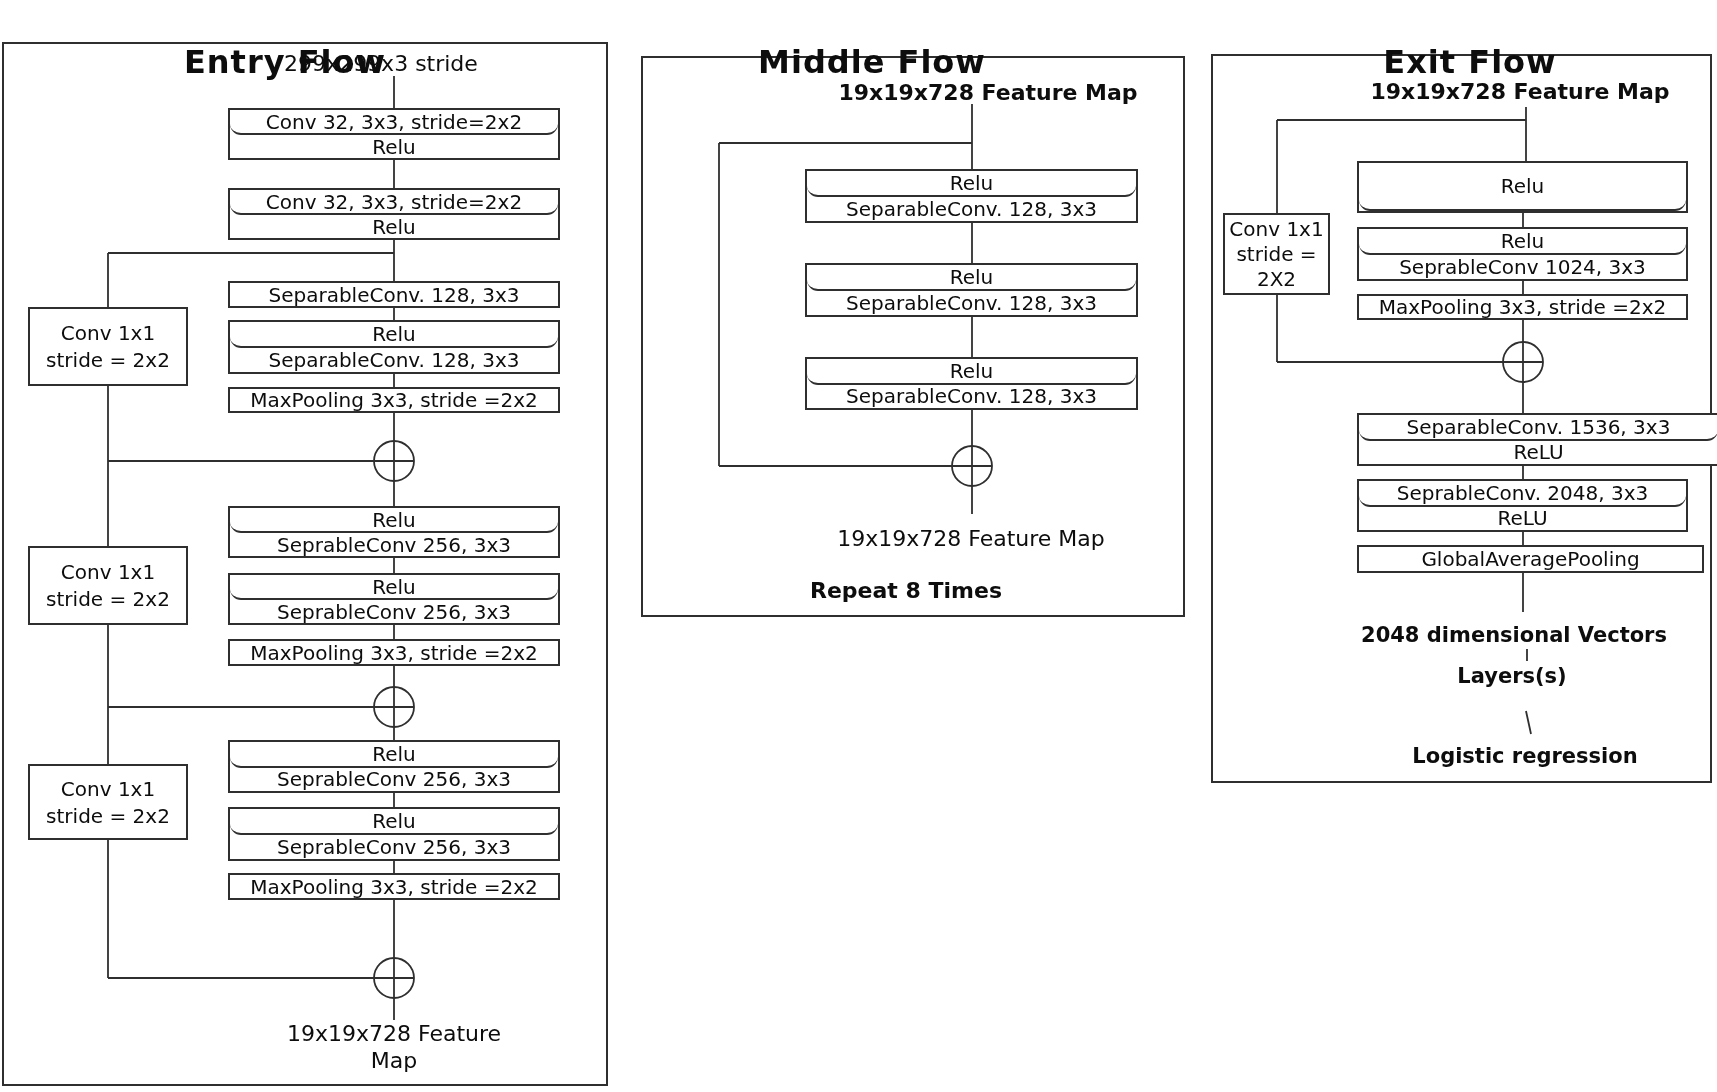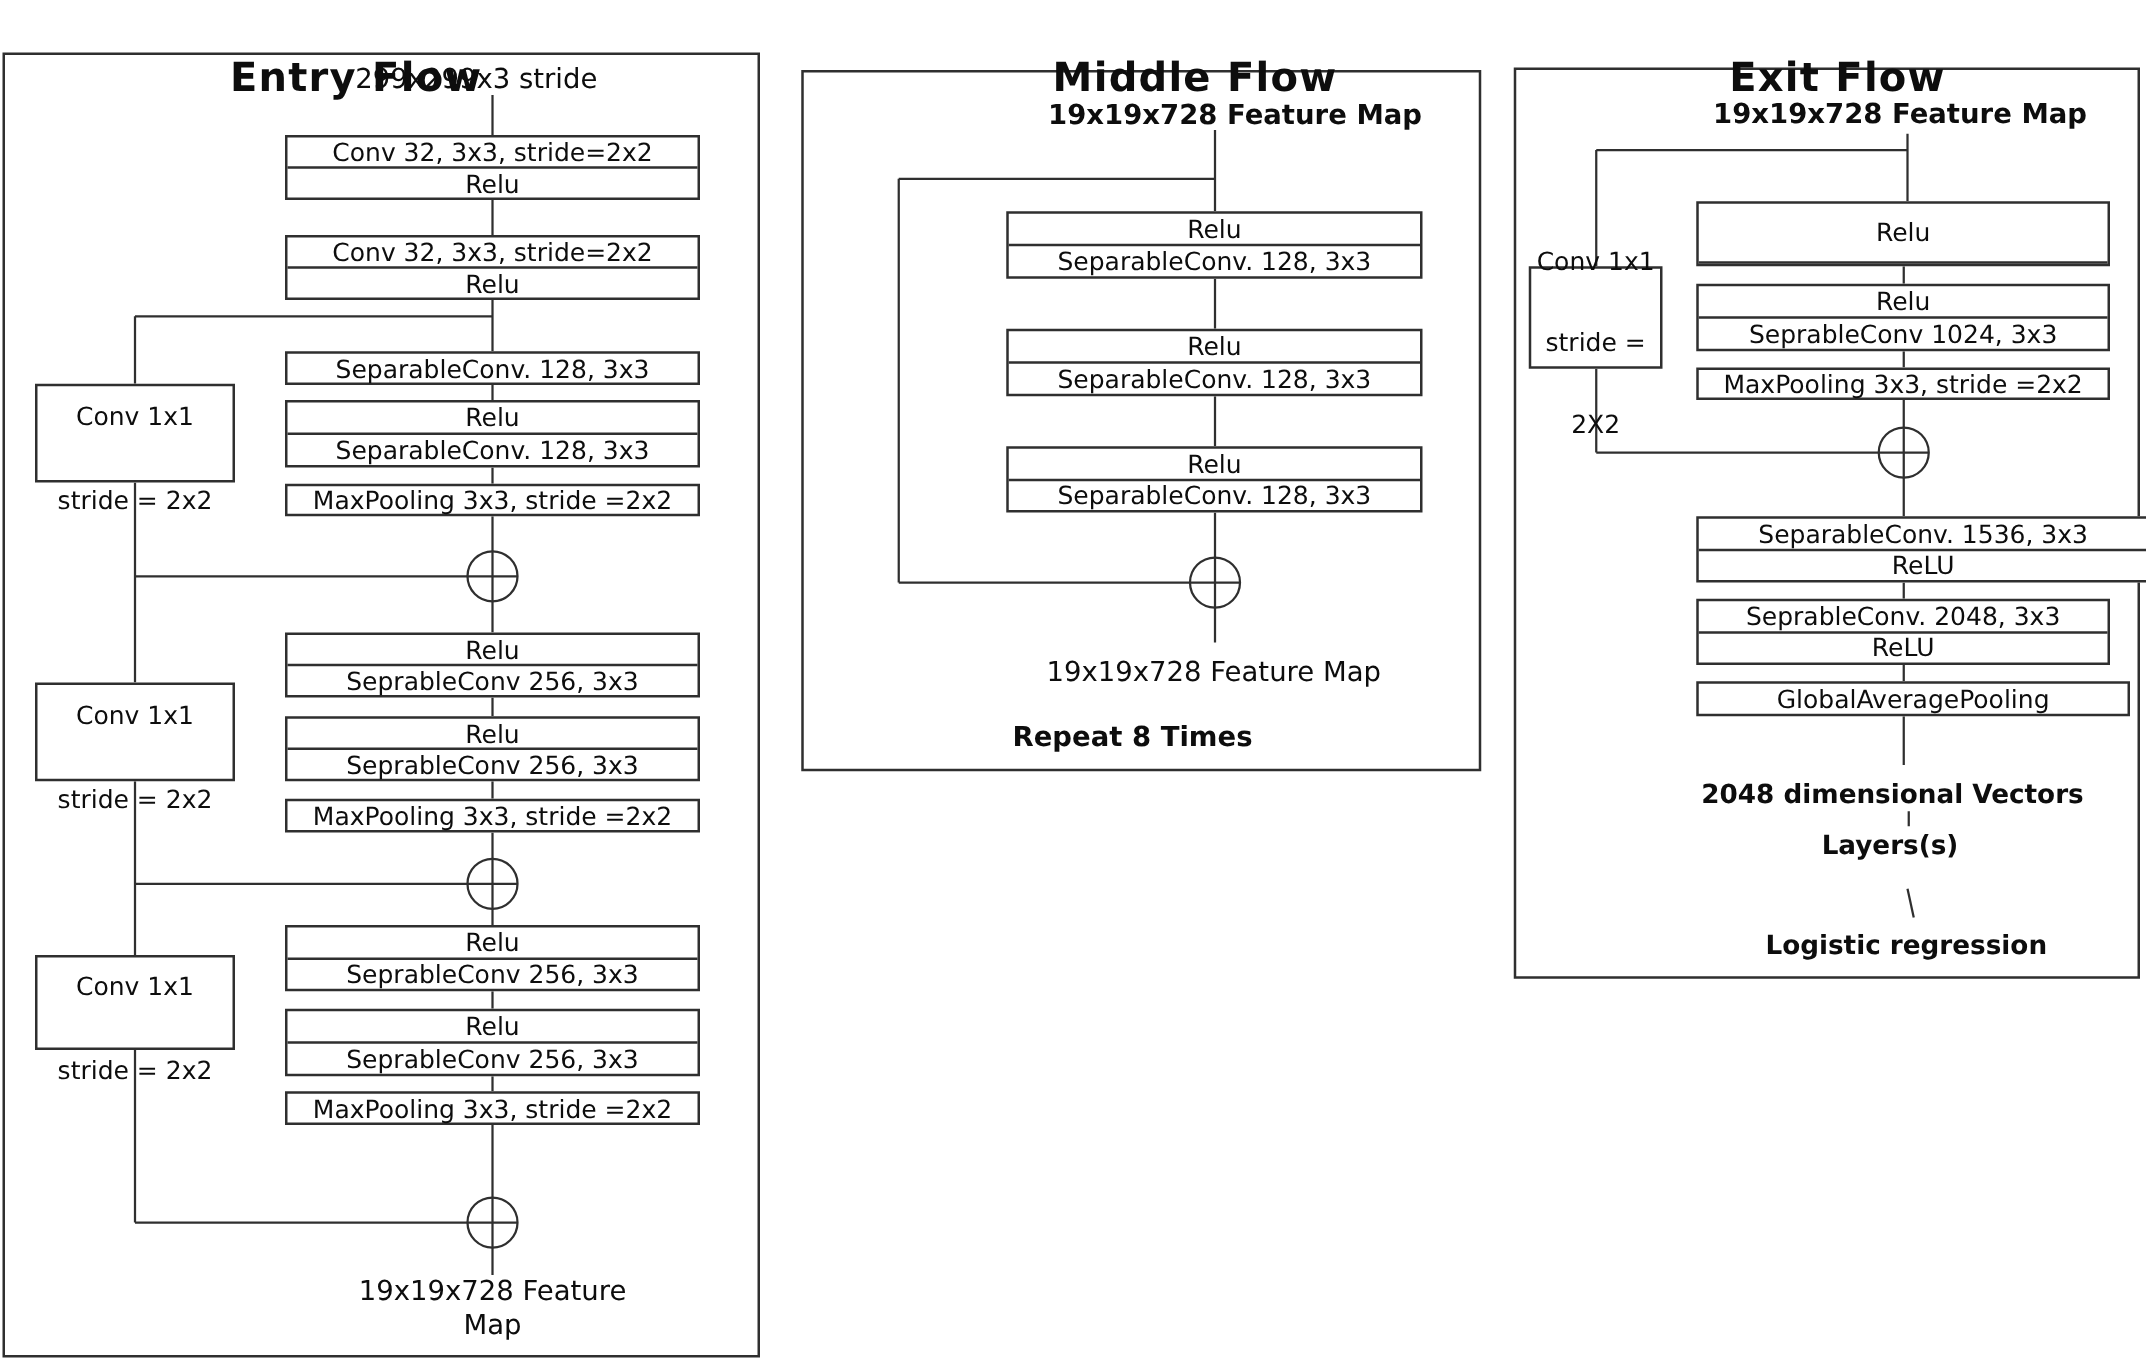--- a/index.html
+++ b/index.html
@@ -25,30 +25,30 @@
     box-sizing:border-box;
     display:flex;flex-direction:column;
   }
   .row{
     flex:1;
     display:flex;align-items:center;justify-content:center;
     font-size:20px;line-height:1;
     white-space:nowrap;
     color:#0d0d0d;
   }
-  .rb{border-bottom:2px solid #2f2f2f;}
+  .rb{border-bottom:2px solid #2f2f2f;border-radius:11px;}
   .sbox{
     position:absolute;
     border:2px solid #2f2f2f;
     background:#ffffff;
     box-sizing:border-box;
     display:flex;flex-direction:column;align-items:center;justify-content:center;
     gap:5px;
   }
-  .sline{font-size:20px;line-height:1.1;white-space:nowrap;margin-top:40px;}
+  .sline{font-size:20px;line-height:1.1;white-space:nowrap;}
   .label{
     position:absolute;
     transform:translateX(-50%);
     white-space:nowrap;
     text-align:center;
   }
   .title{font-size:32px;font-weight:bold;letter-spacing:1px;margin-top:43px;}
   .f22{font-size:22px;}
   .f21{font-size:21px;}
   .bold{font-weight:bold;}
@@ -182,21 +182,21 @@
   <div class="sbox" style="left:28px;top:764px;width:160px;height:76px">
     <div class="sline">Conv 1x1</div>
     <div class="sline">stride = 2x2</div>
   </div>
 
   <div class="label f22 lh27" style="left:394px;top:1020px">
     <div>19x19x728 Feature</div>
     <div>Map</div>
   </div>
 
-  <div class="label title" style="left:956px;top:0px">Middle Flow</div>
+  <div class="label title" style="left:872px;top:0px">Middle Flow</div>
   <div class="label f22 bold" style="left:988px;top:80px">19x19x728 Feature Map</div>
 
   <div class="box" style="left:805px;top:169px;width:333px;height:54px">
     <div class="row rb">Relu</div>
     <div class="row">SeparableConv. 128, 3x3</div>
   </div>
   <div class="box" style="left:805px;top:263px;width:333px;height:54px">
     <div class="row rb">Relu</div>
     <div class="row">SeparableConv. 128, 3x3</div>
   </div>

